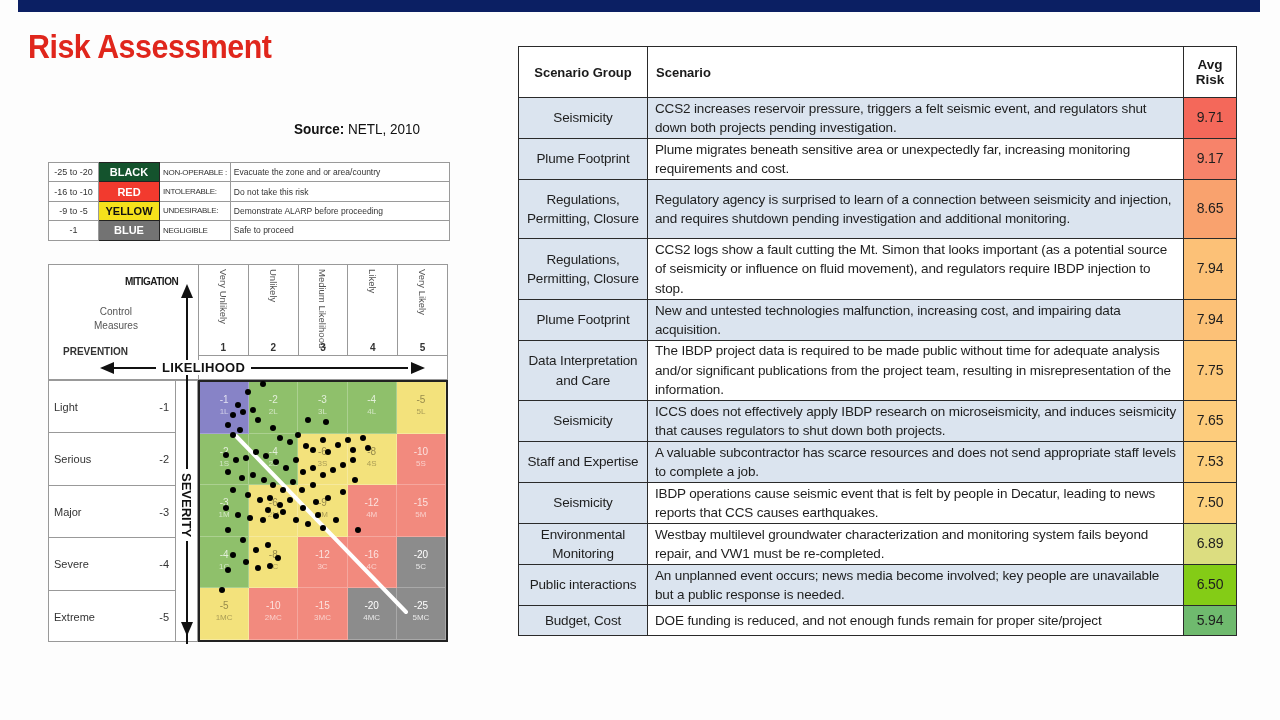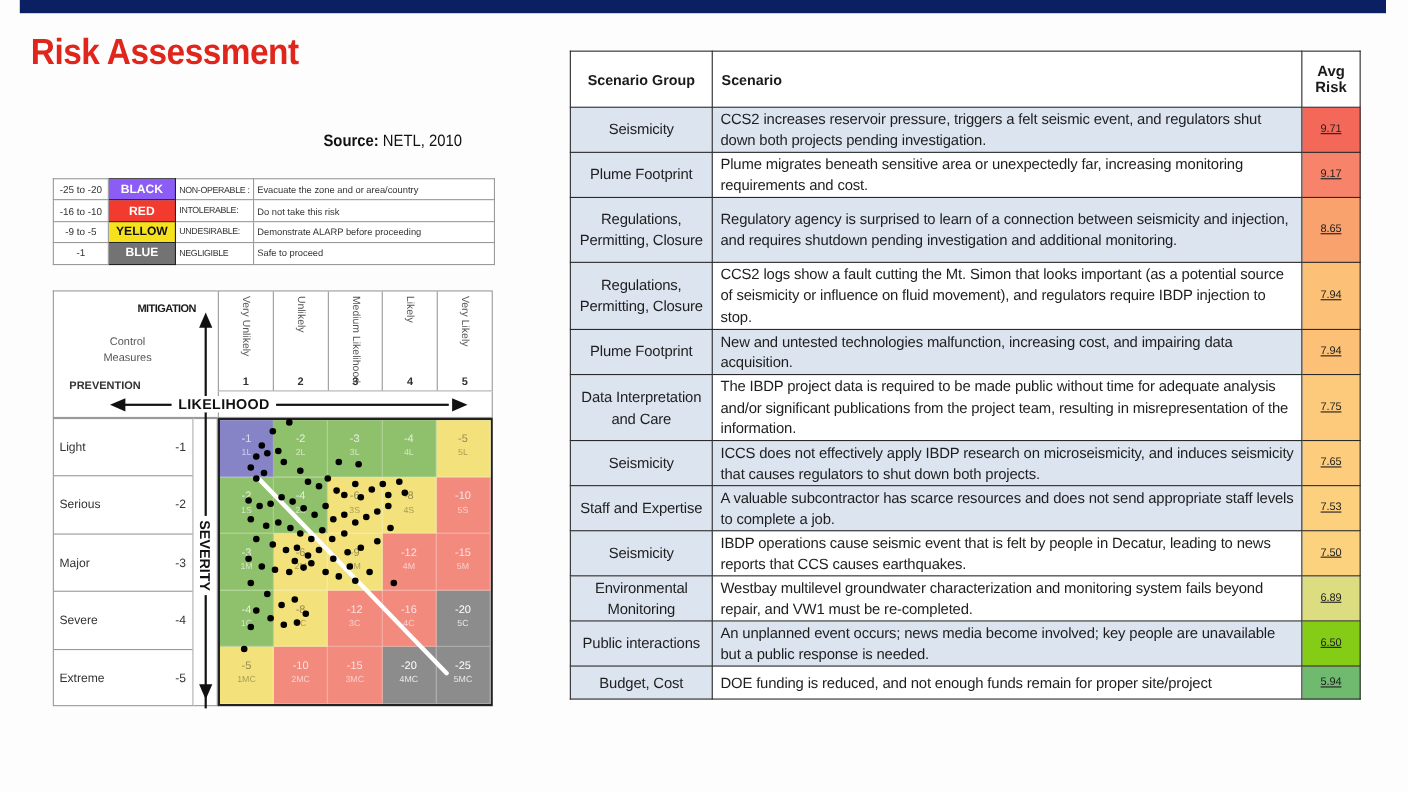--- a/index.html
+++ b/index.html
@@ -65,35 +65,35 @@
   .stable th, .stable td { border: 1.5px solid #2a2a2a; }
   .stable th { background: #fff; font-weight: bold; height: 51px; font-size: 13px; }
   .stable th.h-group { width: 129px; text-align: center; }
   .stable th.h-scen { text-align: left; padding-left: 8px; }
   .stable th.h-risk { width: 53px; text-align: center; line-height: 15px; font-size: 13.5px; }
   .stable td { padding: 0 5px; line-height: 19.5px; color: #1e1e1e; letter-spacing: -0.15px; }
   .stable td.grp { background: #dbe4ef; text-align: center; line-height: 19.5px; }
   .stable td.scn { text-align: left; padding-left: 7px; }
   .stable td.scn.alt { background: #dbe4ef; }
   .stable td.scn.wht { background: #ffffff; }
-  .stable td.rsk { text-align: center; font-size: 10px; text-decoration: underline; }
+  .stable td.rsk { text-align: center; font-size: 14px; }
 </style>
 </head>
 <body>
 
 <div class="topbar"></div>
 
 <div class="title">Risk Assessment</div>
 <div class="source"><b>Source:</b> <span>NETL, 2010</span></div>
 
 <table class="legend">
   <tbody id="legend-body">
       <tr>
         <td class="range">-25 to -20</td>
-        <td class="color" style="background:#8b5cf6;color:#ffffff">BLACK</td>
+        <td class="color" style="background:#14532d;color:#ffffff">BLACK</td>
         <td class="cat">NON-OPERABLE :</td>
         <td class="desc">Evacuate the zone and or area/country</td>
       </tr>
       <tr>
         <td class="range">-16 to -10</td>
         <td class="color" style="background:#f23a2e;color:#ffffff">RED</td>
         <td class="cat">INTOLERABLE:</td>
         <td class="desc">Do not take this risk</td>
       </tr>
       <tr>

